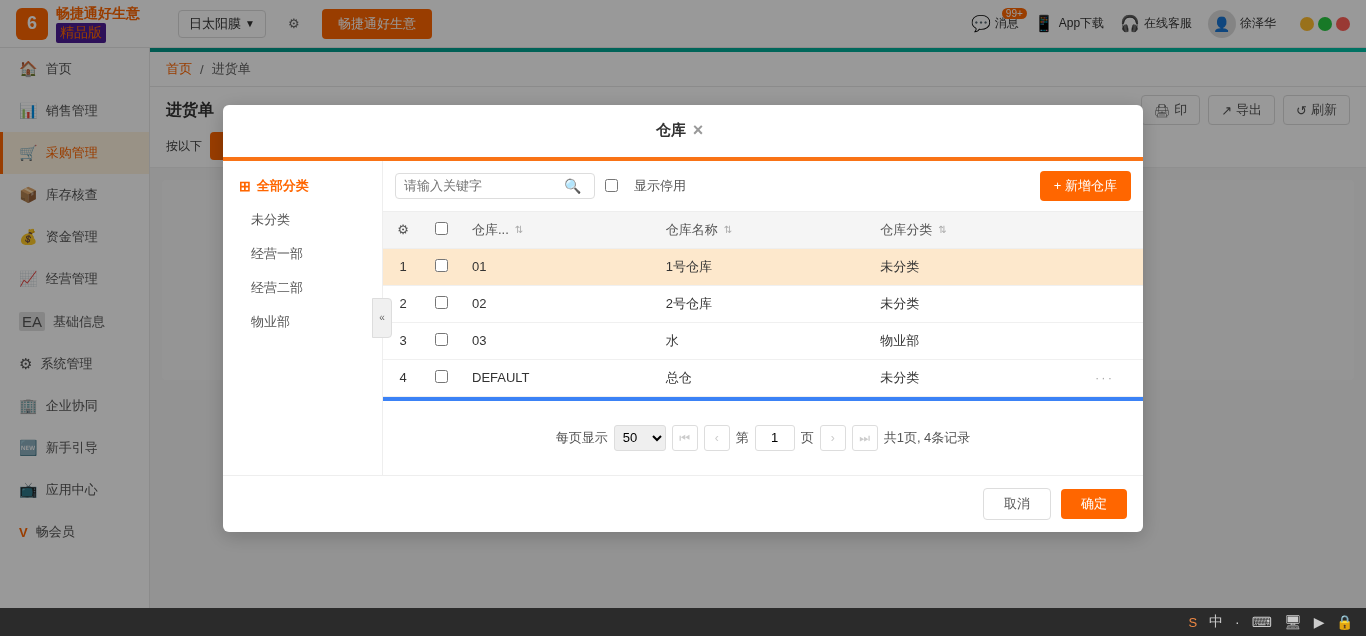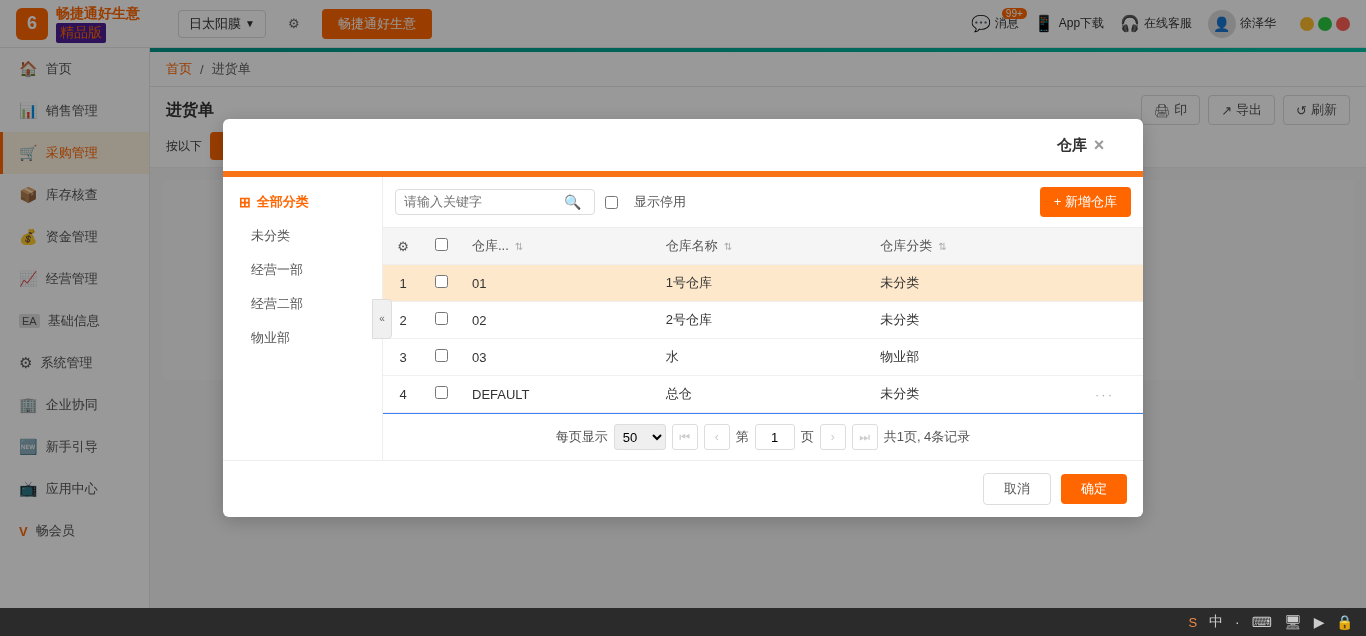--- a/index.html
+++ b/index.html
@@ -127,23 +127,23 @@
     .modal {
       background: #fff;
       border-radius: 6px;
       width: 920px;
       max-height: 560px;
       display: flex;
       flex-direction: column;
       box-shadow: 0 4px 20px rgba(0,0,0,0.2);
     }
     .modal-header {
-      padding: 14px 32px;
-      border-bottom: 6px solid #f97316;
-      display: flex; align-items: center; justify-content: flex-end;
+      padding: 14px 20px;
+      border-bottom: 4px solid #f97316;
+      display: flex; align-items: center; justify-content: center;
       font-size: 15px; font-weight: 600; color: #333;
     }
     .modal-close {
       cursor: pointer; color: #999; font-size: 18px;
       width: 24px; height: 24px; display: flex; align-items: center; justify-content: center;
     }
     .modal-body {
       display: flex;
       flex: 1;
       overflow: hidden;
@@ -242,22 +242,22 @@
     }
     tbody td.center { text-align: center; }
     tbody tr.active-row { background: #fde8cc; }
     .sort-icon { font-size: 10px; color: #aaa; margin-left: 2px; }
     .th-inner { display: flex; align-items: center; gap: 4px; }
     .gear-th { text-align: center; }
     .row-more { color: #aaa; letter-spacing: 2px; }
 
     
     .modal-pagination {
-      padding: 10px 12px;
-      border-top: 1px solid #3b82f6;
+      padding: 24px 12px;
+      border-top: 4px solid #3b82f6;
       display: flex; align-items: center; justify-content: center;
       gap: 6px; font-size: 13px; color: #555;
     }
     .page-btn {
       width: 26px; height: 26px; border: 1px solid #ddd; border-radius: 3px;
       display: flex; align-items: center; justify-content: center;
       cursor: pointer; background: #fff; font-size: 12px; color: #555;
     }
     .page-btn.disabled { color: #ccc; cursor: default; }
     .page-input {
@@ -380,21 +380,21 @@
     </div>
     <div class="sidebar-item">
       <span class="s-icon">💰</span>
       <span>资金管理</span>
     </div>
     <div class="sidebar-item">
       <span class="s-icon">📈</span>
       <span>经营管理</span>
     </div>
     <div class="sidebar-item">
-      <span class="s-icon" style="font-size:11px;background:#e0e0e0;padding:1px 3px;border-radius:2px;">EA</span>
+      <span class="s-icon" style="font-size:15px;background:#e0e0e0;padding:1px 3px;border-radius:2px;">EA</span>
       <span>基础信息</span>
     </div>
     <div class="sidebar-item">
       <span class="s-icon">⚙</span>
       <span>系统管理</span>
     </div>
     <div class="sidebar-item">
       <span class="s-icon">🏢</span>
       <span>企业协同</span>
     </div>

